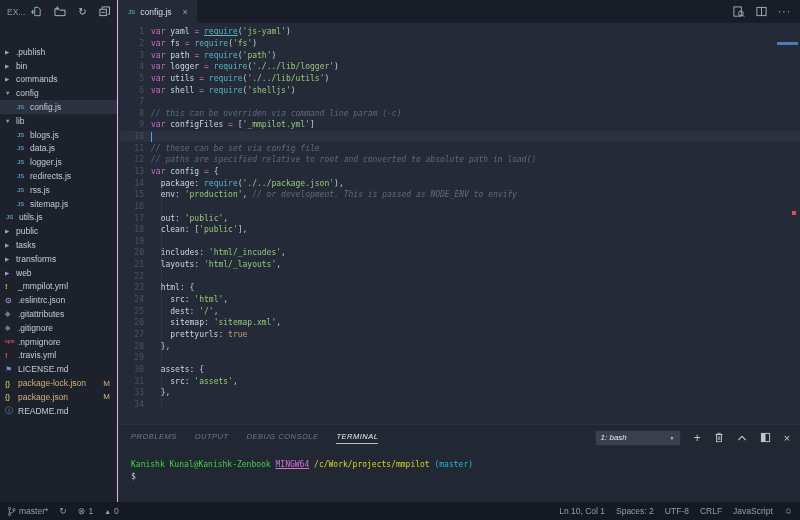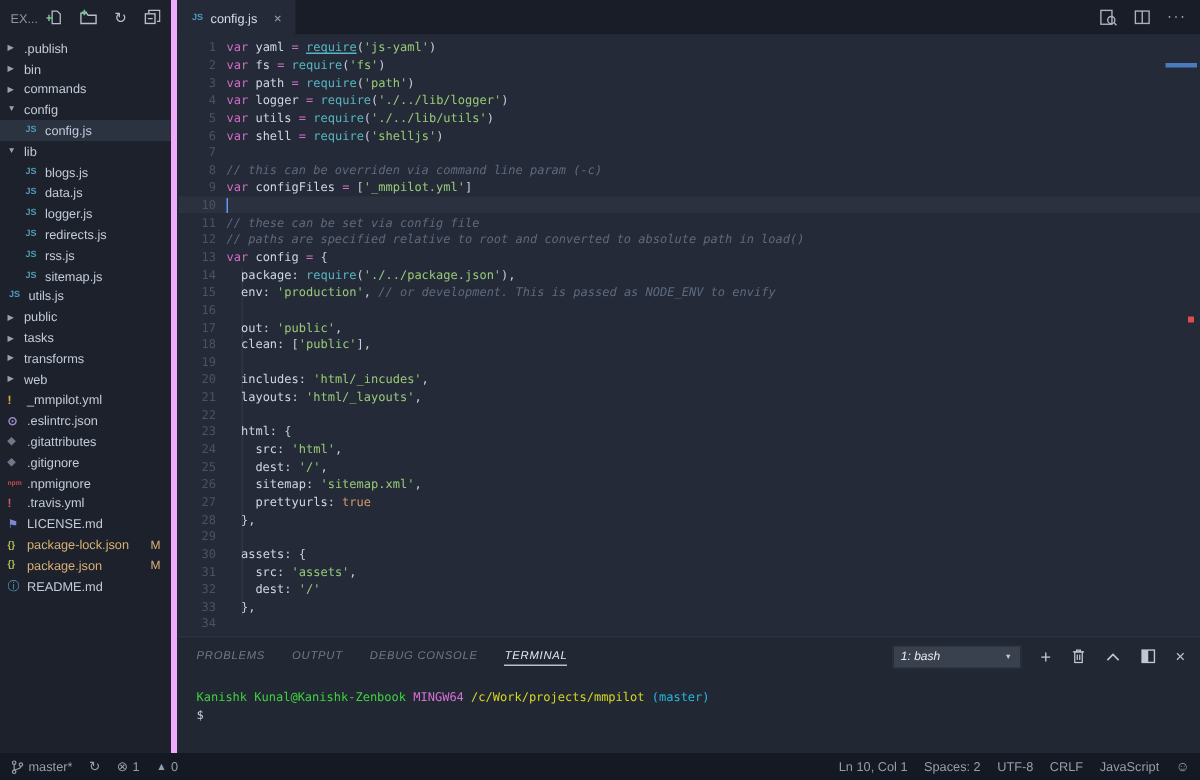--- a/index.html
+++ b/index.html
@@ -1,20 +1,20 @@
 <!DOCTYPE html>
 <html><head>
 <meta charset="utf-8">
 <style>
   * { margin:0; padding:0; box-sizing:border-box; }
   html,body { width:800px; height:520px; overflow:hidden; background:#10141c; }
   .app { position:relative; width:800px; height:520px; font-family:"Liberation Sans",sans-serif; color:#c6cedb; background:#242a37; }
 
   
-  .sidebar { position:absolute; left:0; top:0; width:118px; height:502px; background:#1c212c; border-right:4px solid #f0abfc; overflow:hidden; }
+  .sidebar { position:absolute; left:0; top:0; width:118px; height:502px; background:#1c212c; border-right:1px solid #f0abfc; overflow:hidden; }
   .exp-header { height:23px; display:flex; align-items:center; padding:0 7px; }
   .exp-title { font-size:8.5px; color:#8b95a6; flex:0 0 auto; margin-right:6px; }
   .exp-icons { display:flex; flex:1; justify-content:space-between; align-items:center; color:#aeb6c4; }
   .exp-icons .hbtn { display:flex; align-items:center; cursor:pointer; }
   .tree { padding-top:2px; }
   .row { display:flex; align-items:center; height:13.8px; font-size:8.5px; color:#c3ccda; white-space:nowrap; }
   .row.sel { background:#2b3240; }
   .arrow { width:11px; font-size:5.5px; color:#99a2b2; flex:0 0 11px; text-align:left; }
   .fic { width:13px; flex:0 0 13px; font-weight:bold; text-align:left; }
   .ic-js { color:#519aba; font-size:6px; }
@@ -63,21 +63,21 @@
   .panel { position:absolute; left:0; top:424px; right:0; height:78px; background:#212733; border-top:1px solid #2b3242; }
   .panel-head { height:25px; display:flex; align-items:center; padding:0 10px 0 12px;font-style:italic; }
   .ptabs { display:flex; gap:18px; flex:1; }
   .ptab { font-size:7.5px; letter-spacing:0.5px; color:#6f7a8c; padding-bottom:2px; cursor:pointer; }
   .ptab.act { color:#e6e9ee; border-bottom:1px solid #b9bfca; }
   .pctrl { display:flex; align-items:center; gap:13px; color:#c2c8d2; }
   .tsel { width:86px; height:16px; background:#3a414e; border:1px solid #272d38; display:flex; align-items:center; font-size:8px; color:#e8ebef; padding:0 5px; cursor:pointer; }
   .tsel .caret { margin-left:auto; font-size:5px; color:#c2c8d2; }
   .pbtn { display:flex; align-items:center; cursor:pointer; font-size:10px; }
   .term { padding:9px 0 0 12px; font:8px "DejaVu Sans Mono",monospace; line-height:12px; color:#cfd3da; }
-  .tg { color:#3fd23f; } .tm { color:#d670d6; } .ty { color:#d6d622; } .tc { color:#29b8db; } .tw { color:#cfd3da; }
+  .tg { color:#3fd23f; } .tm { color:#d670d6;text-decoration:underline; } .ty { color:#d6d622; } .tc { color:#29b8db; } .tw { color:#cfd3da; }
 
   
   .statusbar { position:absolute; left:0; bottom:0; width:800px; height:18px; background:#141923; display:flex; align-items:center; font-size:8.5px; color:#959eae; padding:0 7px; }
   .sb-left { display:flex; align-items:center; gap:11px; }
   .sb-item { display:flex; align-items:center; gap:3px; cursor:pointer; }
   .sb-right { margin-left:auto; display:flex; align-items:center; gap:11px; }
   .sb-ico { font-size:9px; line-height:1; }
   .warn-tri { font-size:7px; }
   svg { display:block; }
 </style>
@@ -106,21 +106,21 @@
         <span class="hbtn">
           <svg width="11" height="11" viewBox="0 0 12 12">
               <path d="M3.5 3V1h8v8h-2" fill="none" stroke="#b8bfca"></path>
               <rect x="1" y="3.5" width="7" height="7" fill="none" stroke="#b8bfca"></rect>
               <path d="M2.8 7h3.5" stroke="#b8bfca"></path>
             </svg>
         </span>
       </span>
     </div>
     <div class="tree" id="explorer-list">
-        <div class="row" style="padding-left: 5px;">
+        <div class="row" style="padding-left: 5px; margin-top: 20px;">
           <span class="arrow">▶</span>
           <span class="lbl">.publish</span>
         </div>
         <div class="row" style="padding-left: 5px;">
           <span class="arrow">▶</span>
           <span class="lbl">bin</span>
         </div>
         <div class="row" style="padding-left: 5px;">
           <span class="arrow">▶</span>
           <span class="lbl">commands</span>
@@ -370,24 +370,20 @@
             <span class="num">29</span>
             <span class="code"></span>
           </div>
           <div class="line">
             <span class="num">30</span>
             <span class="code"><span class="t-pl">  </span><span class="t-id">assets</span><span class="t-pl">: {</span></span>
           </div>
           <div class="line">
             <span class="num">31</span>
             <span class="code"><span class="t-pl">    </span><span class="t-id">src</span><span class="t-pl">: </span><span class="t-str">'assets'</span><span class="t-pl">,</span></span>
-          </div>
-          <div class="line">
-            <span class="num">32</span>
-            <span class="code"><span class="t-pl">    </span><span class="t-id">dest</span><span class="t-pl">: </span><span class="t-str">'/'</span></span>
           </div>
           <div class="line">
             <span class="num">33</span>
             <span class="code"><span class="t-pl">  },</span></span>
           </div>
           <div class="line">
             <span class="num">34</span>
             <span class="code"></span>
           </div>
         </div>

